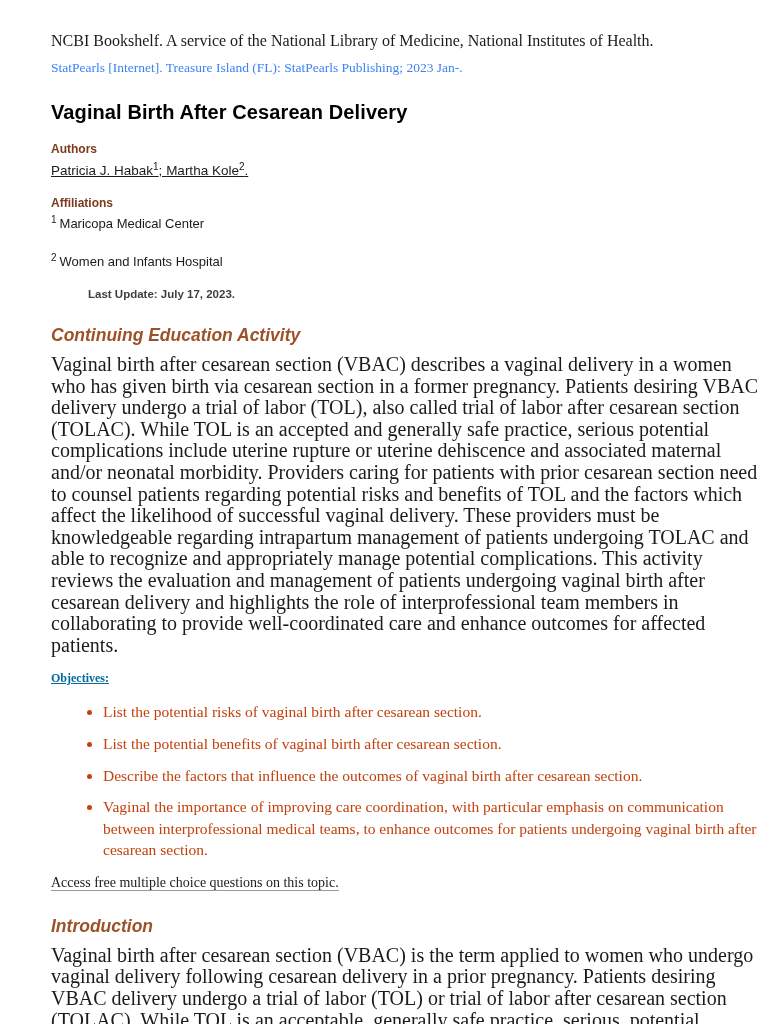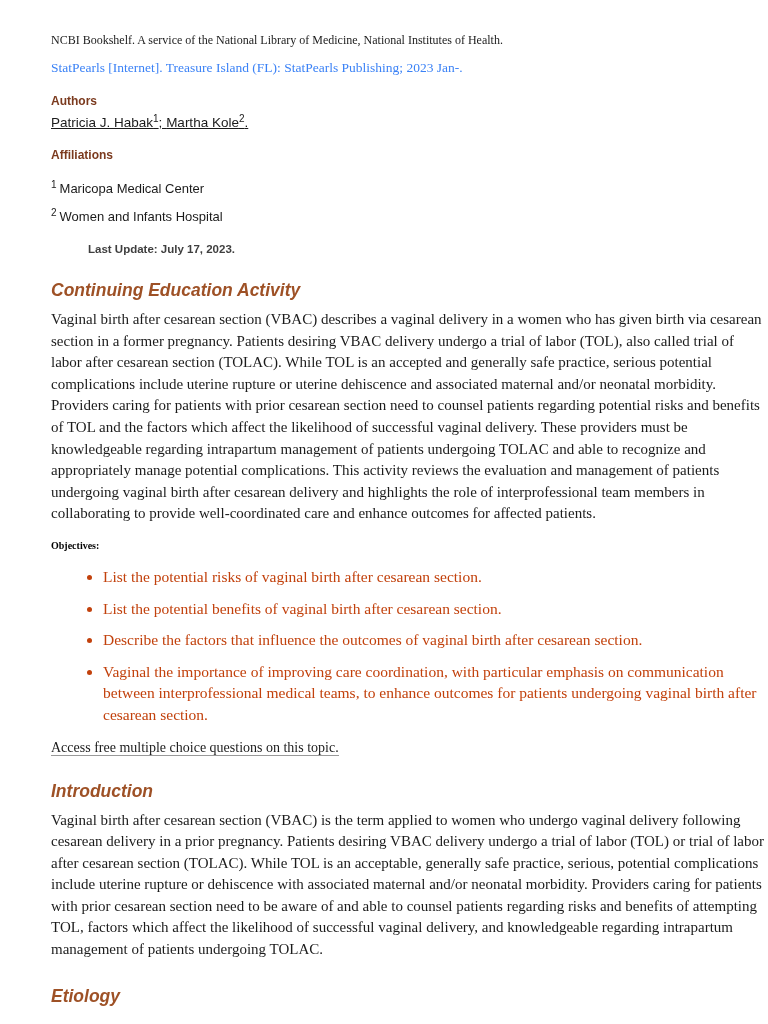--- a/index.html
+++ b/index.html
@@ -13,21 +13,21 @@
   }
   .page {
     width: 768px;
     height: 1024px;
     padding: 33px 0 0 51px;
   }
   .content { width: 717px; }
 
   
   .nlm-line {
-    font-size: 12px;
+    font-size: 16px;
     line-height: 15px;
     margin-bottom: 11px;
     color: #1b1b1b;
   }
   .citation-line {
     font-size: 13.5px;
     line-height: 17px;
     color: #3b82f6;
   }
 
@@ -58,21 +58,21 @@
   }
   .byline sup, .affiliation sup {
     font-size: 10px;
     vertical-align: super;
     line-height: 0;
   }
   .affiliation {
     font-family: "Liberation Sans", sans-serif;
     font-size: 13px;
     line-height: 18px;
-    margin-top: 18px;
+    margin-top: 5px;
     color: #1b1b1b;
   }
   .affiliation sup { margin-right: 3px; }
   .last-update {
     font-family: "Liberation Sans", sans-serif;
     font-size: 11.5px;
     font-weight: 700;
     color: #3f3f3f;
     margin-top: 17px;
     padding-left: 37px;
@@ -81,30 +81,31 @@
   
   h2.section-heading {
     font-family: "Liberation Sans", sans-serif;
     font-size: 17.5px;
     font-weight: 700;
     color: #9e5126;
     margin-top: 25px;
     font-style: italic;
   }
   p.body-text {
-    font-size: 15px;
+    font-size: 20px;
     line-height: 21.6px;
     margin-top: 8px;
     color: #1b1b1b;
   }
   .objectives-label {
-    font-size: 10px;
+    font-size: 12px;
     font-weight: 700;
     margin-top: 15px;
-    color: #000000;
+    color: #0369a1;
+    text-decoration: underline;
   }
   ul.objectives-list {
     margin-top: 15px;
     padding-left: 52px;
     list-style: disc outside;
   }
   ul.objectives-list li {
     font-size: 15.5px;
     line-height: 21.6px;
     margin-bottom: 10px;
@@ -122,30 +123,31 @@
 </head>
 <body>
 
 <div class="page">
   <div class="content">
 
     <p class="nlm-line">NCBI Bookshelf. A service of the National Library of Medicine, National Institutes of Health.</p>
 
     <p class="citation-line">StatPearls [Internet]. Treasure Island (FL): StatPearls Publishing; 2023 Jan-.</p>
 
+    <h1 class="article-title">Vaginal Birth After Cesarean Delivery</h1>
 
     <div class="meta-label">Authors</div>
 
     <p class="byline"><span>Patricia J. Habak</span><sup>1</sup><span>; </span><span>Martha Kole</span><sup>2</sup><span>.</span></p>
 
     <div class="meta-label">Affiliations</div>
 
     <p class="affiliation"><sup>1</sup><span>Maricopa Medical Center</span></p>
 
-    <p class="affiliation" style="margin-top:10px;"><sup>2</sup><span>Women and Infants Hospital</span></p>
+    <p class="affiliation" style="margin-top:20px;"><sup>2</sup><span>Women and Infants Hospital</span></p>
 
     <p class="last-update">Last Update: July 17, 2023.</p>
 
     <h2 class="section-heading">Continuing Education Activity</h2>
 
     <p class="body-text">Vaginal birth after cesarean section (VBAC) describes a vaginal delivery in a women who has given birth via cesarean section in a former pregnancy. Patients desiring VBAC delivery undergo a trial of labor (TOL), also called trial of labor after cesarean section (TOLAC). While TOL is an accepted and generally safe practice, serious potential complications include uterine rupture or uterine dehiscence and associated maternal and/or neonatal morbidity. Providers caring for patients with prior cesarean section need to counsel patients regarding potential risks and benefits of TOL and the factors which affect the likelihood of successful vaginal delivery. These providers must be knowledgeable regarding intrapartum management of patients undergoing TOLAC and able to recognize and appropriately manage potential complications. This activity reviews the evaluation and management of patients undergoing vaginal birth after cesarean delivery and highlights the role of interprofessional team members in collaborating to provide well-coordinated care and enhance outcomes for affected patients.</p>
 
     <p class="objectives-label">Objectives:</p>
 
     <ul class="objectives-list">

